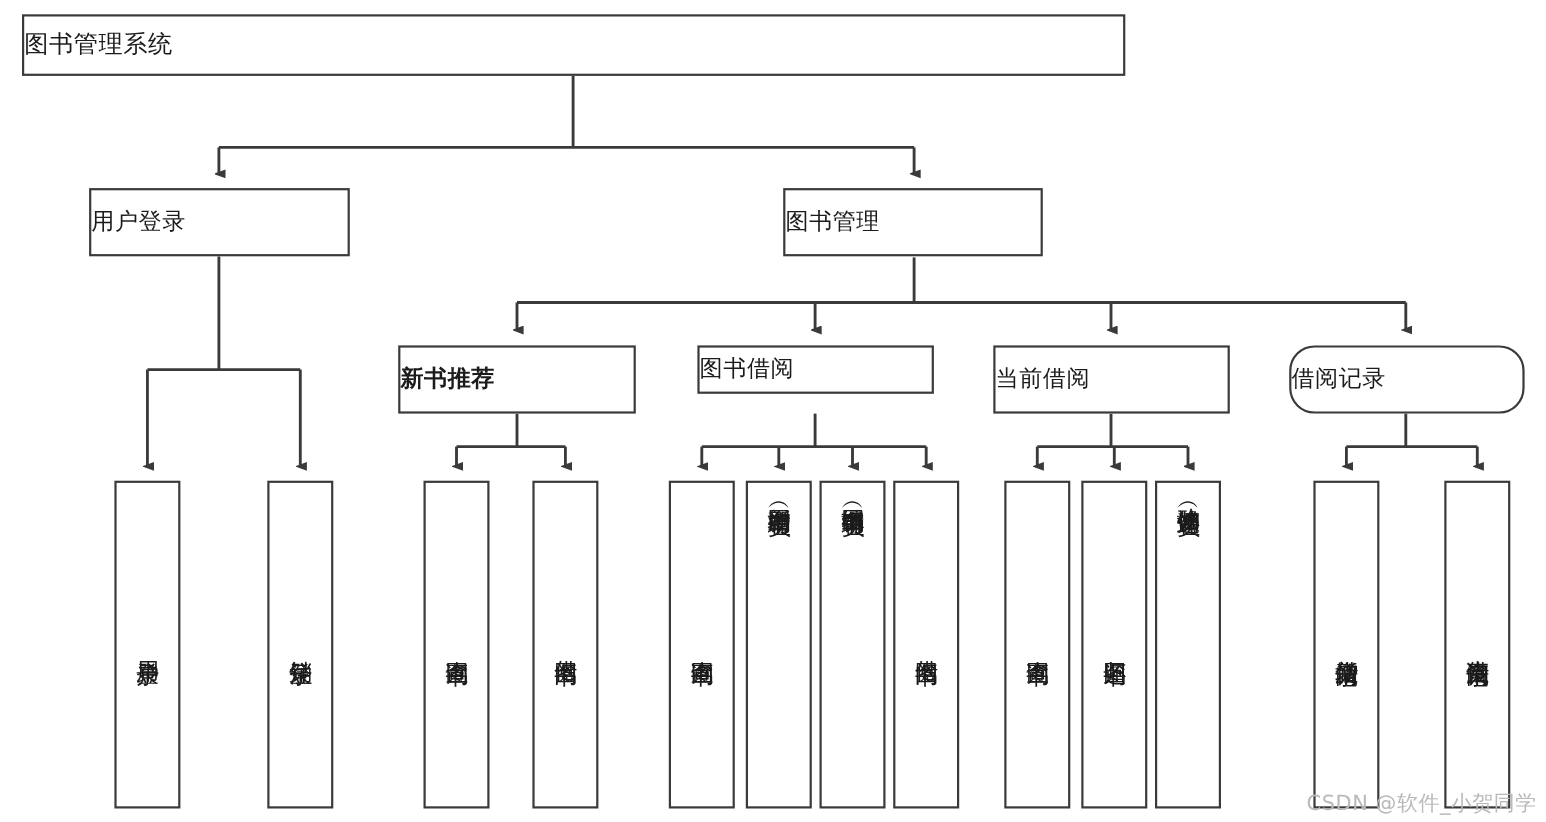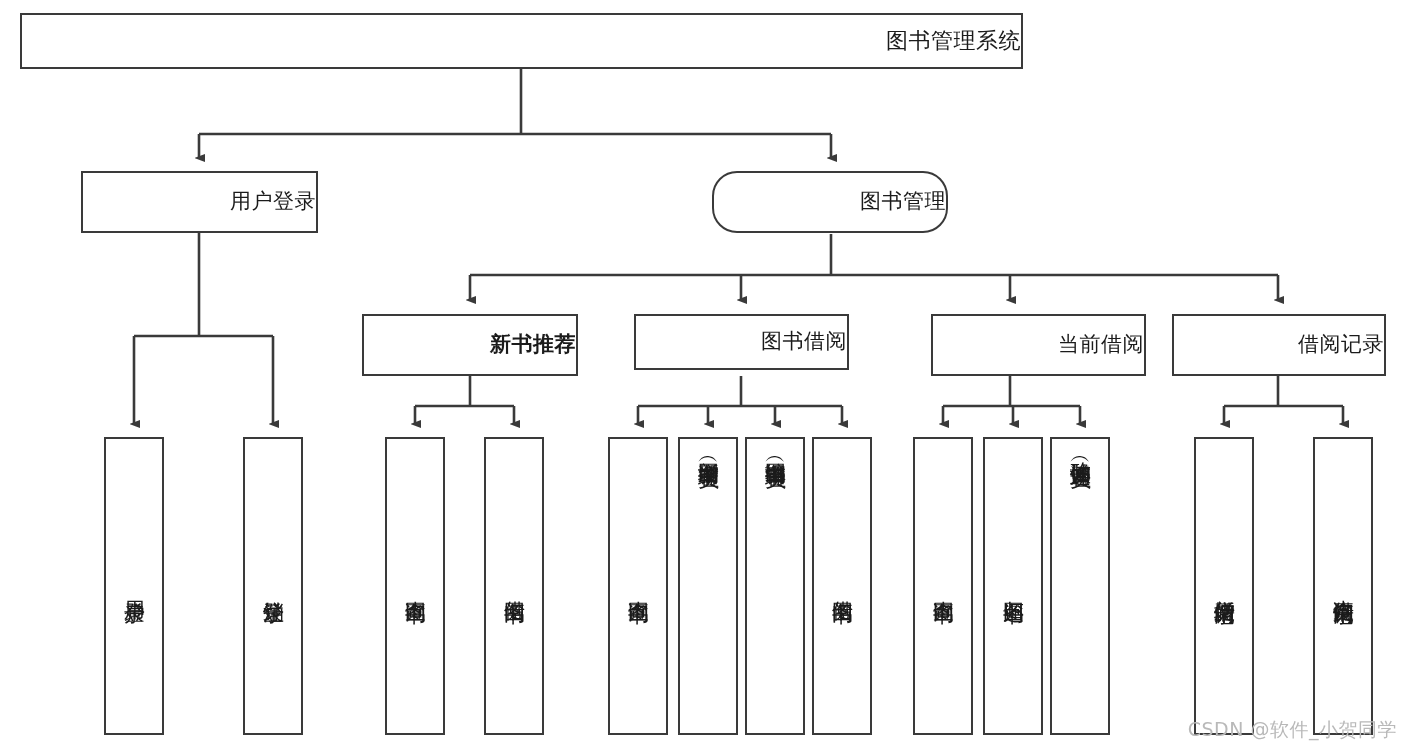--- a/index.html
+++ b/index.html
@@ -25,21 +25,21 @@
     height: 747px;
     pointer-events: none;
   }
   .node {
     position: absolute;
     box-sizing: border-box;
     border: 2px solid #3a3a3a;
     background: #ffffff;
     display: flex;
     align-items: center;
-    justify-content: flex-end;
+    justify-content: flex-start;
     color: #1b1b1b;
   }
   .node.horizontal {
     font-size: 21px;
     letter-spacing: 0.5px;
     line-height: 1.2;
   }
   .node.vertical {
     writing-mode: vertical-rl;
     text-orientation: upright;
@@ -128,34 +128,34 @@
     </g>
   </svg>
 
   <div class="node horizontal" id="root-node" style="left:20px; top:13px; width:1003px; height:56px;">
     <span class="label">图书管理系统</span>
   </div>
 
   <div class="node horizontal" style="left:81px; top:171px; width:237px; height:62px;">
     <span class="label">用户登录</span>
   </div>
-  <div class="node horizontal" style="left:712px; top:171px; width:236px; height:62px;border-radius:25px;">
+  <div class="node horizontal" style="left:712px; top:171px; width:236px; height:62px;">
     <span class="label">图书管理</span>
   </div>
 
   <div class="node horizontal" style="left:362px; top:314px; width:216px; height:62px;font-weight:bold;">
     <span class="label">新书推荐</span>
   </div>
-  <div class="node horizontal" style="left:634px; top:314px; width:215px; height:56px;padding-left:16px;">
+  <div class="node horizontal" style="left:634px; top:314px; width:215px; height:44px;">
     <span class="label">图书借阅</span>
   </div>
-  <div class="node horizontal" style="left:903px; top:314px; width:215px; height:62px;margin-left:28px;">
+  <div class="node horizontal" style="left:903px; top:314px; width:215px; height:62px;">
     <span class="label">当前借阅</span>
   </div>
-  <div class="node horizontal" style="left:1172px; top:314px; width:214px; height:62px;">
+  <div class="node horizontal" style="left:1172px; top:314px; width:214px; height:62px;border-radius:23px;">
     <span class="label">借阅记录</span>
   </div>
 
   <div class="node vertical mid" style="left:104px; top:437px; width:60px; height:298px;">
     <span class="label">用户登录</span>
   </div>
   <div class="node vertical mid" style="left:243px; top:437px; width:60px; height:298px;">
     <span class="label">注销登录</span>
   </div>
 

